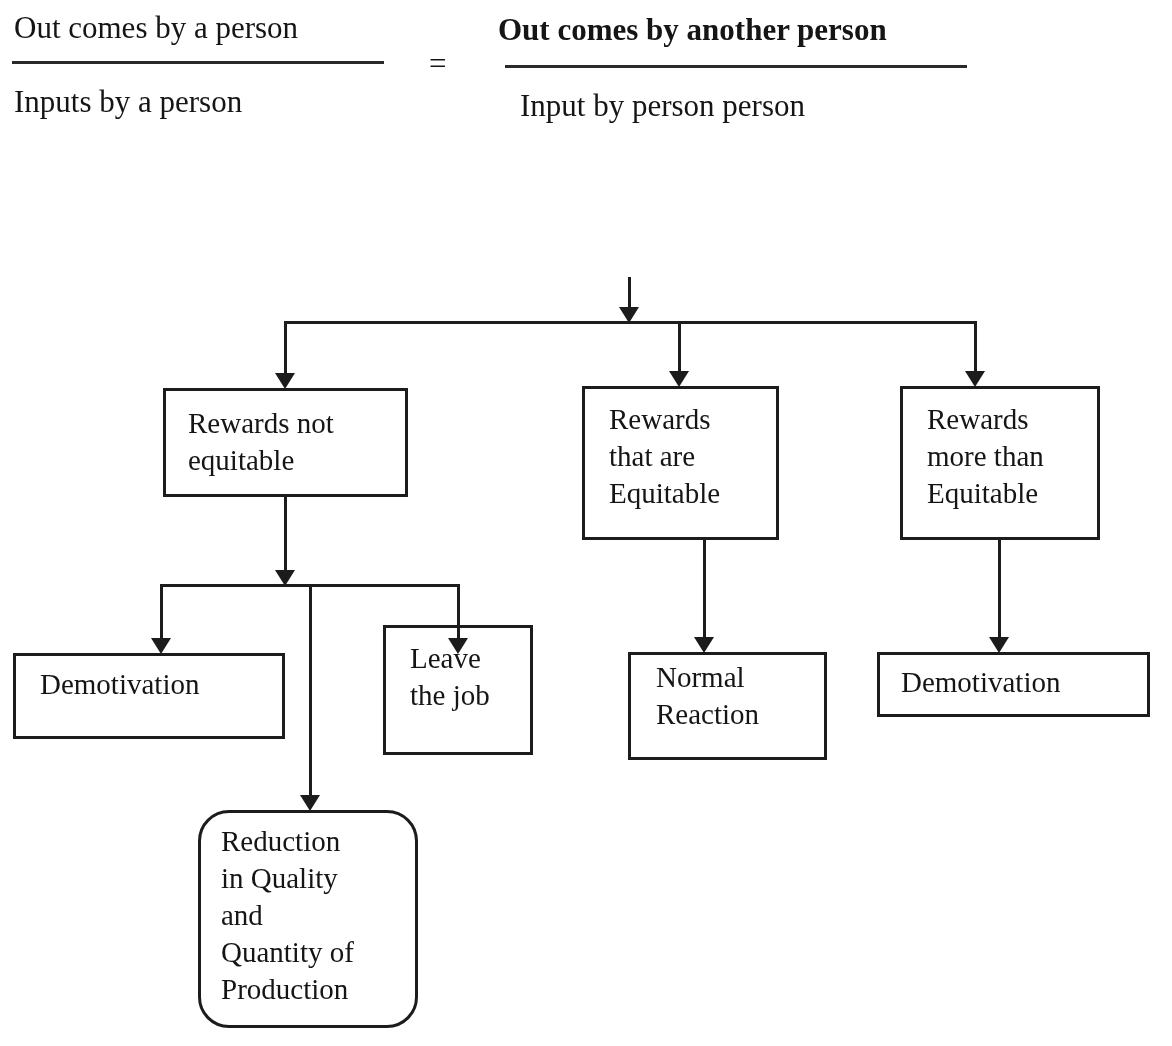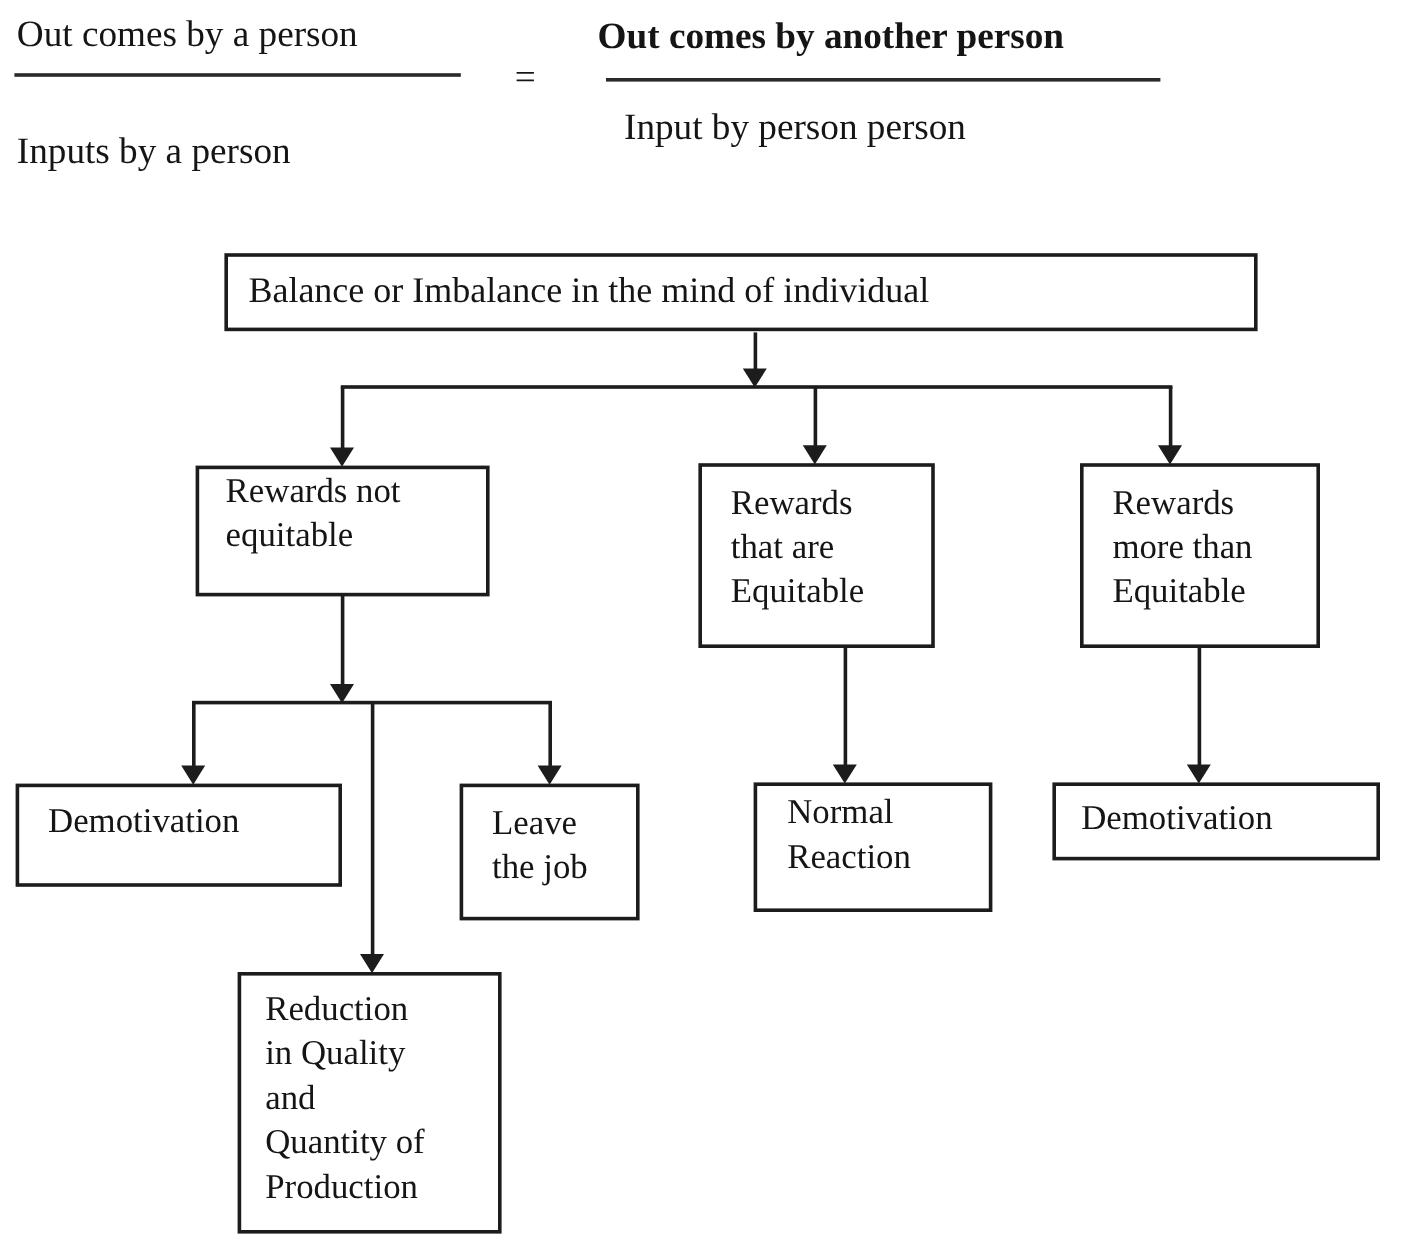--- a/index.html
+++ b/index.html
@@ -49,56 +49,55 @@
 </style>
 </head>
 <body>
 
 <div class="canvas">
 
   <div>
     <div>
       <div class="eq-text" style="left:14px; top:10px;text-align:center;">Out comes by a person</div>
       <div class="frac-bar" style="left:12px; top:61px; width:372px;"></div>
-      <div class="eq-text" style="left:14px; top:84px;margin-top:24px;">Inputs by a person</div>
+      <div class="eq-text" style="left:14px; top:84px;">Inputs by a person</div>
     </div>
 
     <div class="eq-text" style="left:429px; top:46px;">=</div>
 
     <div>
       <div class="eq-text" style="left:498px; top:12px;font-weight:bold;">Out comes by another person</div>
       <div class="frac-bar" style="left:505px; top:65px; width:462px;"></div>
       <div class="eq-text" style="left:520px; top:88px;">Input by person person</div>
     </div>
   </div>
 
-  <div class="box" style="left:187px; top:211px; width:861px; height:65px; line-height:58px; font-size:30px; padding-left:17px;">Balance or Imbalance in the mind of individual</div>
 
-  <div class="box" style="left:163px; top:388px; width:245px; height:109px; padding:0 10px 0 22px;">Rewards not
+  <div class="box" style="left:163px; top:388px; width:245px; height:109px; padding:14px 10px 0 22px;">Rewards not
 equitable</div>
 
   <div class="box" style="left:582px; top:386px; width:197px; height:154px; padding:12px 8px 0 24px;">Rewards
 that are
 Equitable</div>
 
   <div class="box" style="left:900px; top:386px; width:200px; height:154px; padding:12px 6px 0 24px;">Rewards
 more than
 Equitable</div>
 
   <div class="box" style="left:13px; top:653px; width:272px; height:86px; padding:10px 8px 0 24px;">Demotivation</div>
 
-  <div class="box" style="left:383px; top:653px; width:150px; height:114px; padding:12px 4px 12px 24px;">Leave
+  <div class="box" style="left:383px; top:625px; width:150px; height:130px; padding:12px 4px 12px 24px;">Leave
 the job</div>
 
   <div class="box" style="left:628px; top:652px; width:199px; height:108px; padding:4px 6px 0 25px;">Normal
 Reaction</div>
 
   <div class="box" style="left:877px; top:652px; width:273px; height:65px; padding:9px 6px 0 21px;">Demotivation</div>
 
-  <div class="box" style="left:198px; top:810px; width:220px; height:218px; padding:10px 6px 0 20px;">Reduction
+  <div class="box" style="left:198px; top:810px; width:220px; height:218px; padding:10px 6px 0 20px;border-radius:31px;">Reduction
 in Quality
 and
 Quantity of
 Production</div>
 
   <div class="vline" style="left:628px; top:277px; height:32px;"></div>
   <div class="arrow-down" style="left:619px; top:307px;"></div>
   <div class="hline" style="left:284px; top:321px; width:693px;"></div>
 
   <div class="vline" style="left:284px; top:322px; height:52px;"></div>

